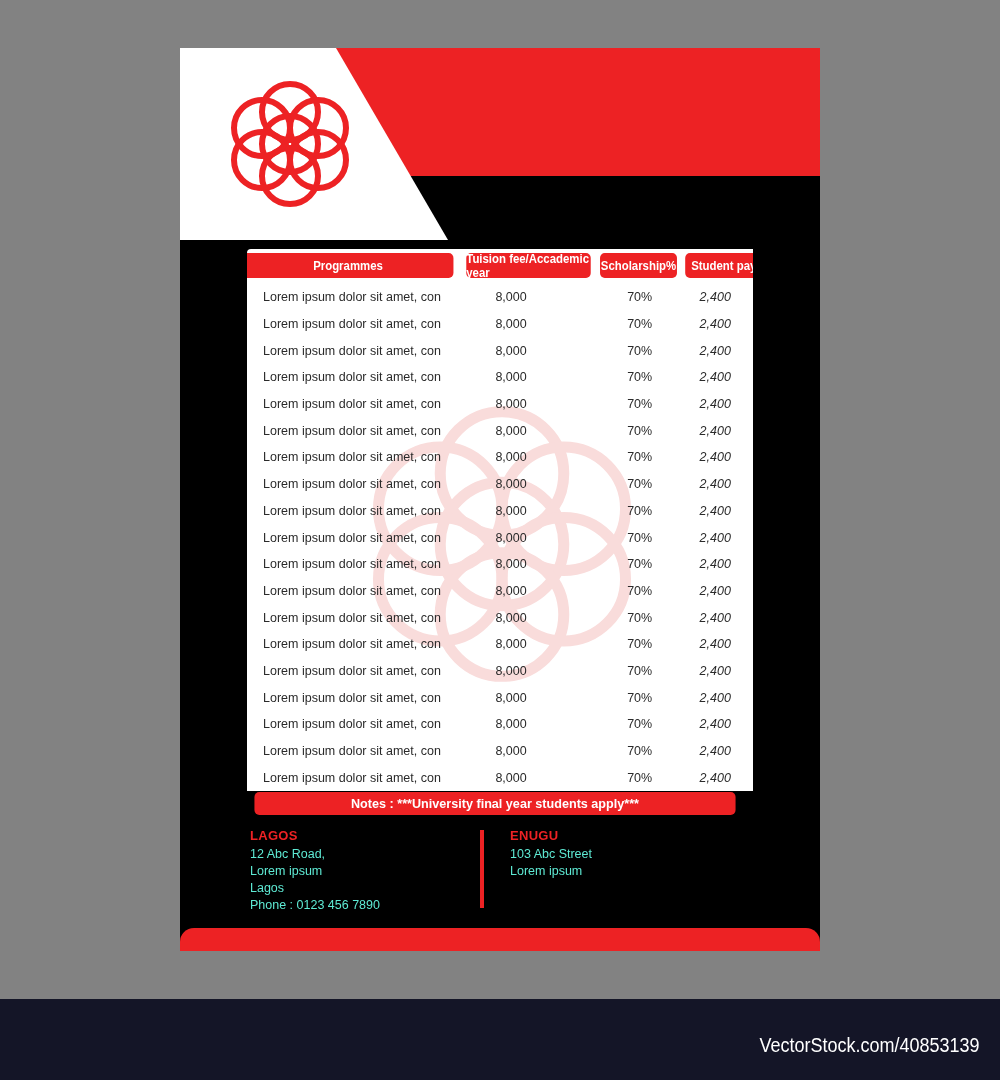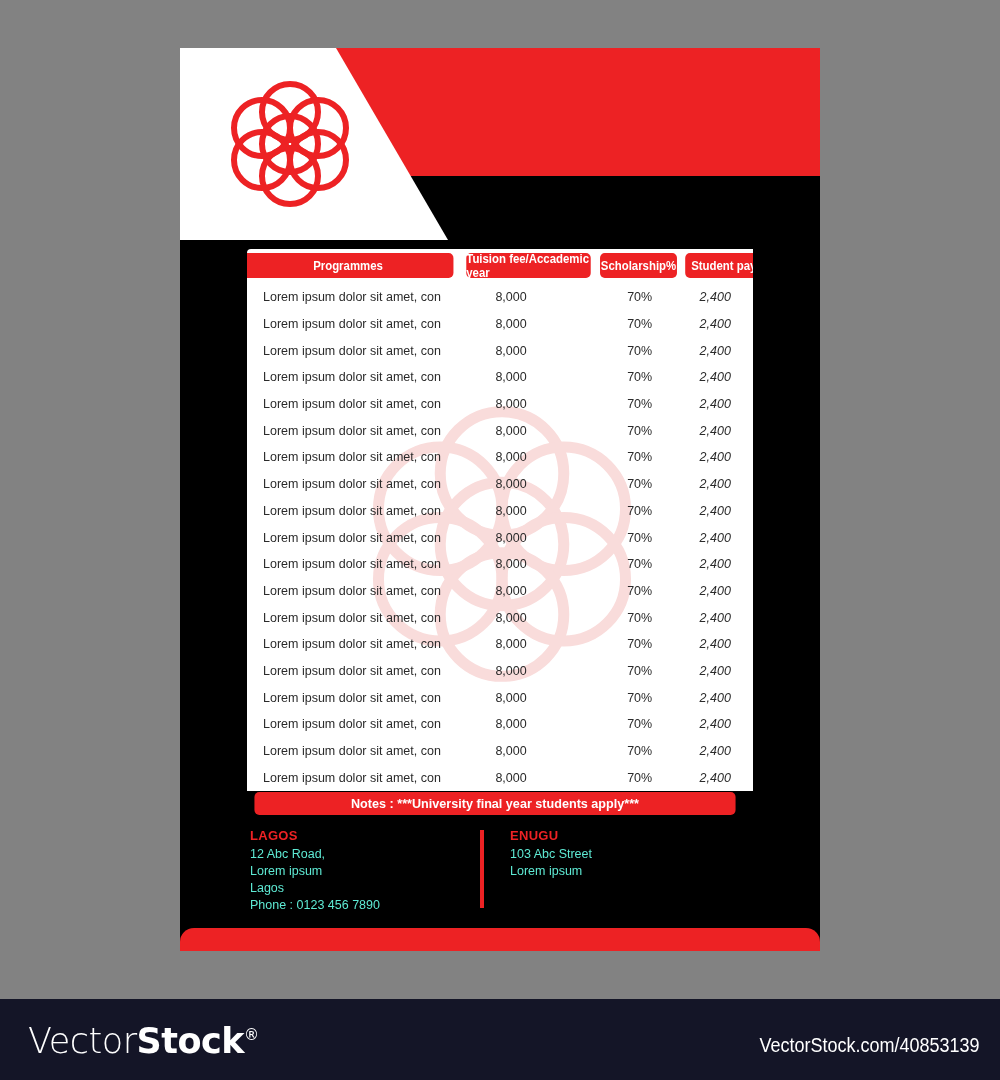--- a/index.html
+++ b/index.html
@@ -421,17 +421,14 @@
       <div class="city">ENUGU</div>
       <div class="addr-line">103 Abc Street</div>
       <div class="addr-line">Lorem ipsum</div>
     </div>
   </div>
 
   <div class="bottom-bar"></div>
 </div>
 
 <div id="wm-strip">
-  <div class="wm-logo">
-    <span class="thin">Vector</span><span class="bold">Stock</span><span class="reg">®</span>
-  </div>
   <div class="wm-url">VectorStock.com/40853139</div>
 </div>
 
 </body></html>

